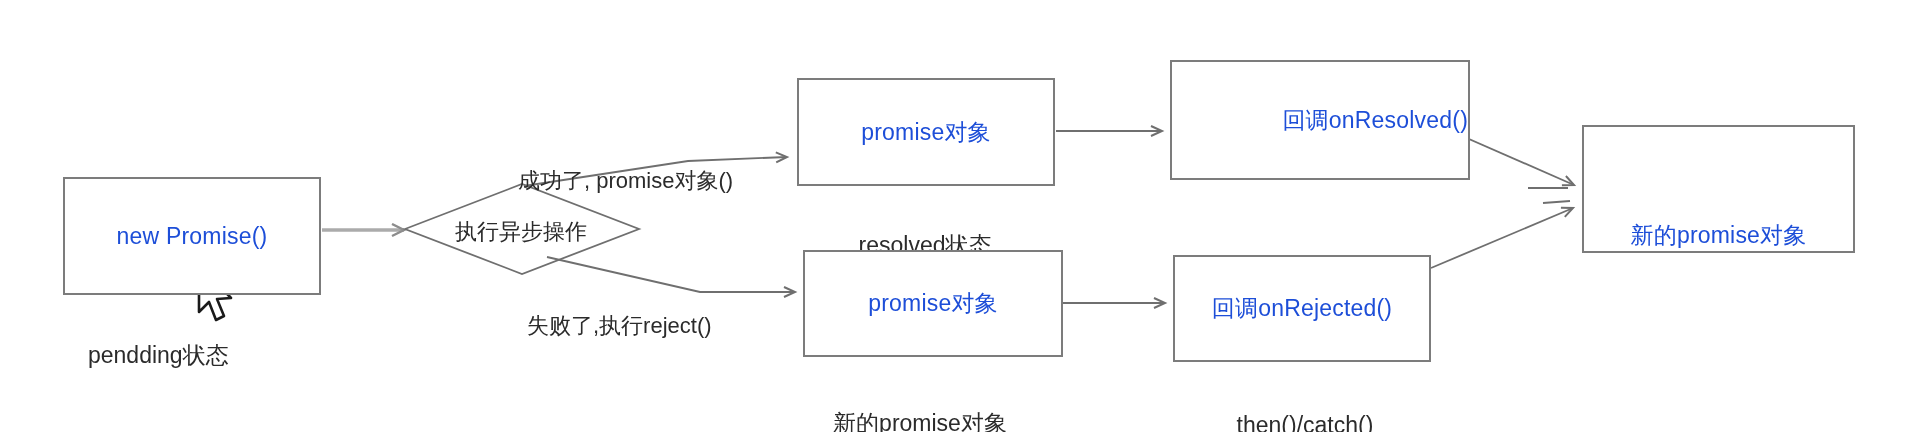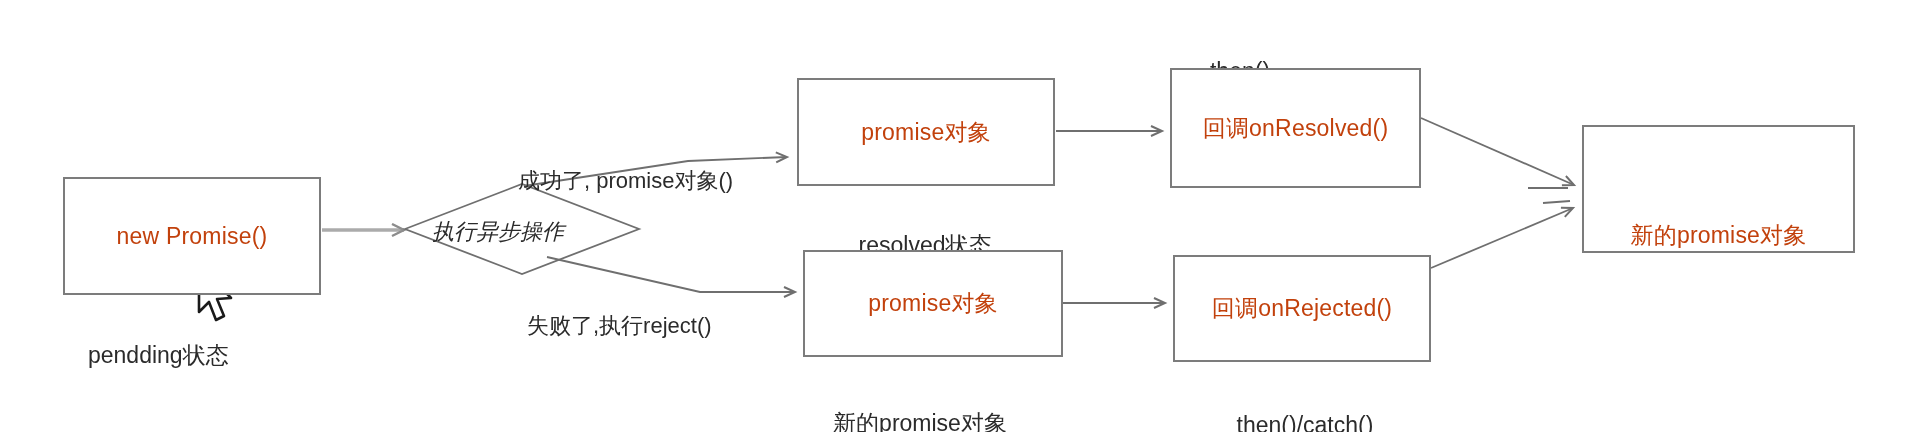--- a/index.html
+++ b/index.html
@@ -9,21 +9,21 @@
     background:#ffffff;
     font-family:"Liberation Sans","DejaVu Sans",sans-serif;
     overflow:hidden;
   }
   #wires{position:absolute;left:0;top:0;width:1918px;height:432px;}
   .box{
     position:absolute;
     border:2px solid #7c7c7c;
     background:#ffffff;
     display:flex;align-items:center;justify-content:center;
-    font-size:23px;color:#c2410c;
+    font-size:23px;color:#1d4ed8;
     box-sizing:border-box;
     letter-spacing:0.2px;
   }
   .lbl{
     position:absolute;
     font-size:23px;color:#2b2b2b;
     white-space:nowrap;
     margin-top:40px;
   }
   .lbl.center{text-align:center;}
@@ -92,32 +92,32 @@
     <g>
       <path d="M199,264 L199,312 L209,302 L216,320 L224,316 L217,299 L231,298 Z" fill="#ffffff" stroke="#1a1a1a" stroke-width="2.6" stroke-linejoin="round"></path>
     </g>
   </svg>
 
   <div class="box" style="left:63px;top:177px;width:258px;height:118px;">
     <span>new Promise()</span>
   </div>
   <div class="lbl" style="left:88px;top:300px;">pendding状态</div>
 
-  <div class="diamond-text" style="left:432px;top:217px;font-style:italic;">执行异步操作</div>
+  <div class="diamond-text" style="left:455px;top:217px;">执行异步操作</div>
 
   <div class="lbl" style="left:518px;top:126px;font-size:22px;">成功了, promise对象()</div>
   <div class="lbl" style="left:527px;top:271px;font-size:22px;">失败了,执行reject()</div>
 
   <div class="box" style="left:797px;top:78px;width:258px;height:108px;">
     <span>promise对象</span>
   </div>
   <div class="lbl center" style="left:825px;top:190px;width:200px;">resolved状态</div>
 
   <div class="lbl center" style="left:1190px;top:18px;width:100px;">then()</div>
-  <div class="box" style="left:1170px;top:68px;width:251px;height:120px;">
+  <div class="box" style="left:1170px;top:60px;width:300px;height:120px;justify-content:flex-end;">
     <span>回调onResolved()</span>
   </div>
 
   <div class="box" style="left:803px;top:250px;width:260px;height:107px;">
     <span>promise对象</span>
   </div>
   <div class="lbl center" style="left:820px;top:368px;width:200px;">新的promise对象</div>
 
   <div class="box" style="left:1173px;top:255px;width:258px;height:107px;">
     <span>回调onRejected()</span>

